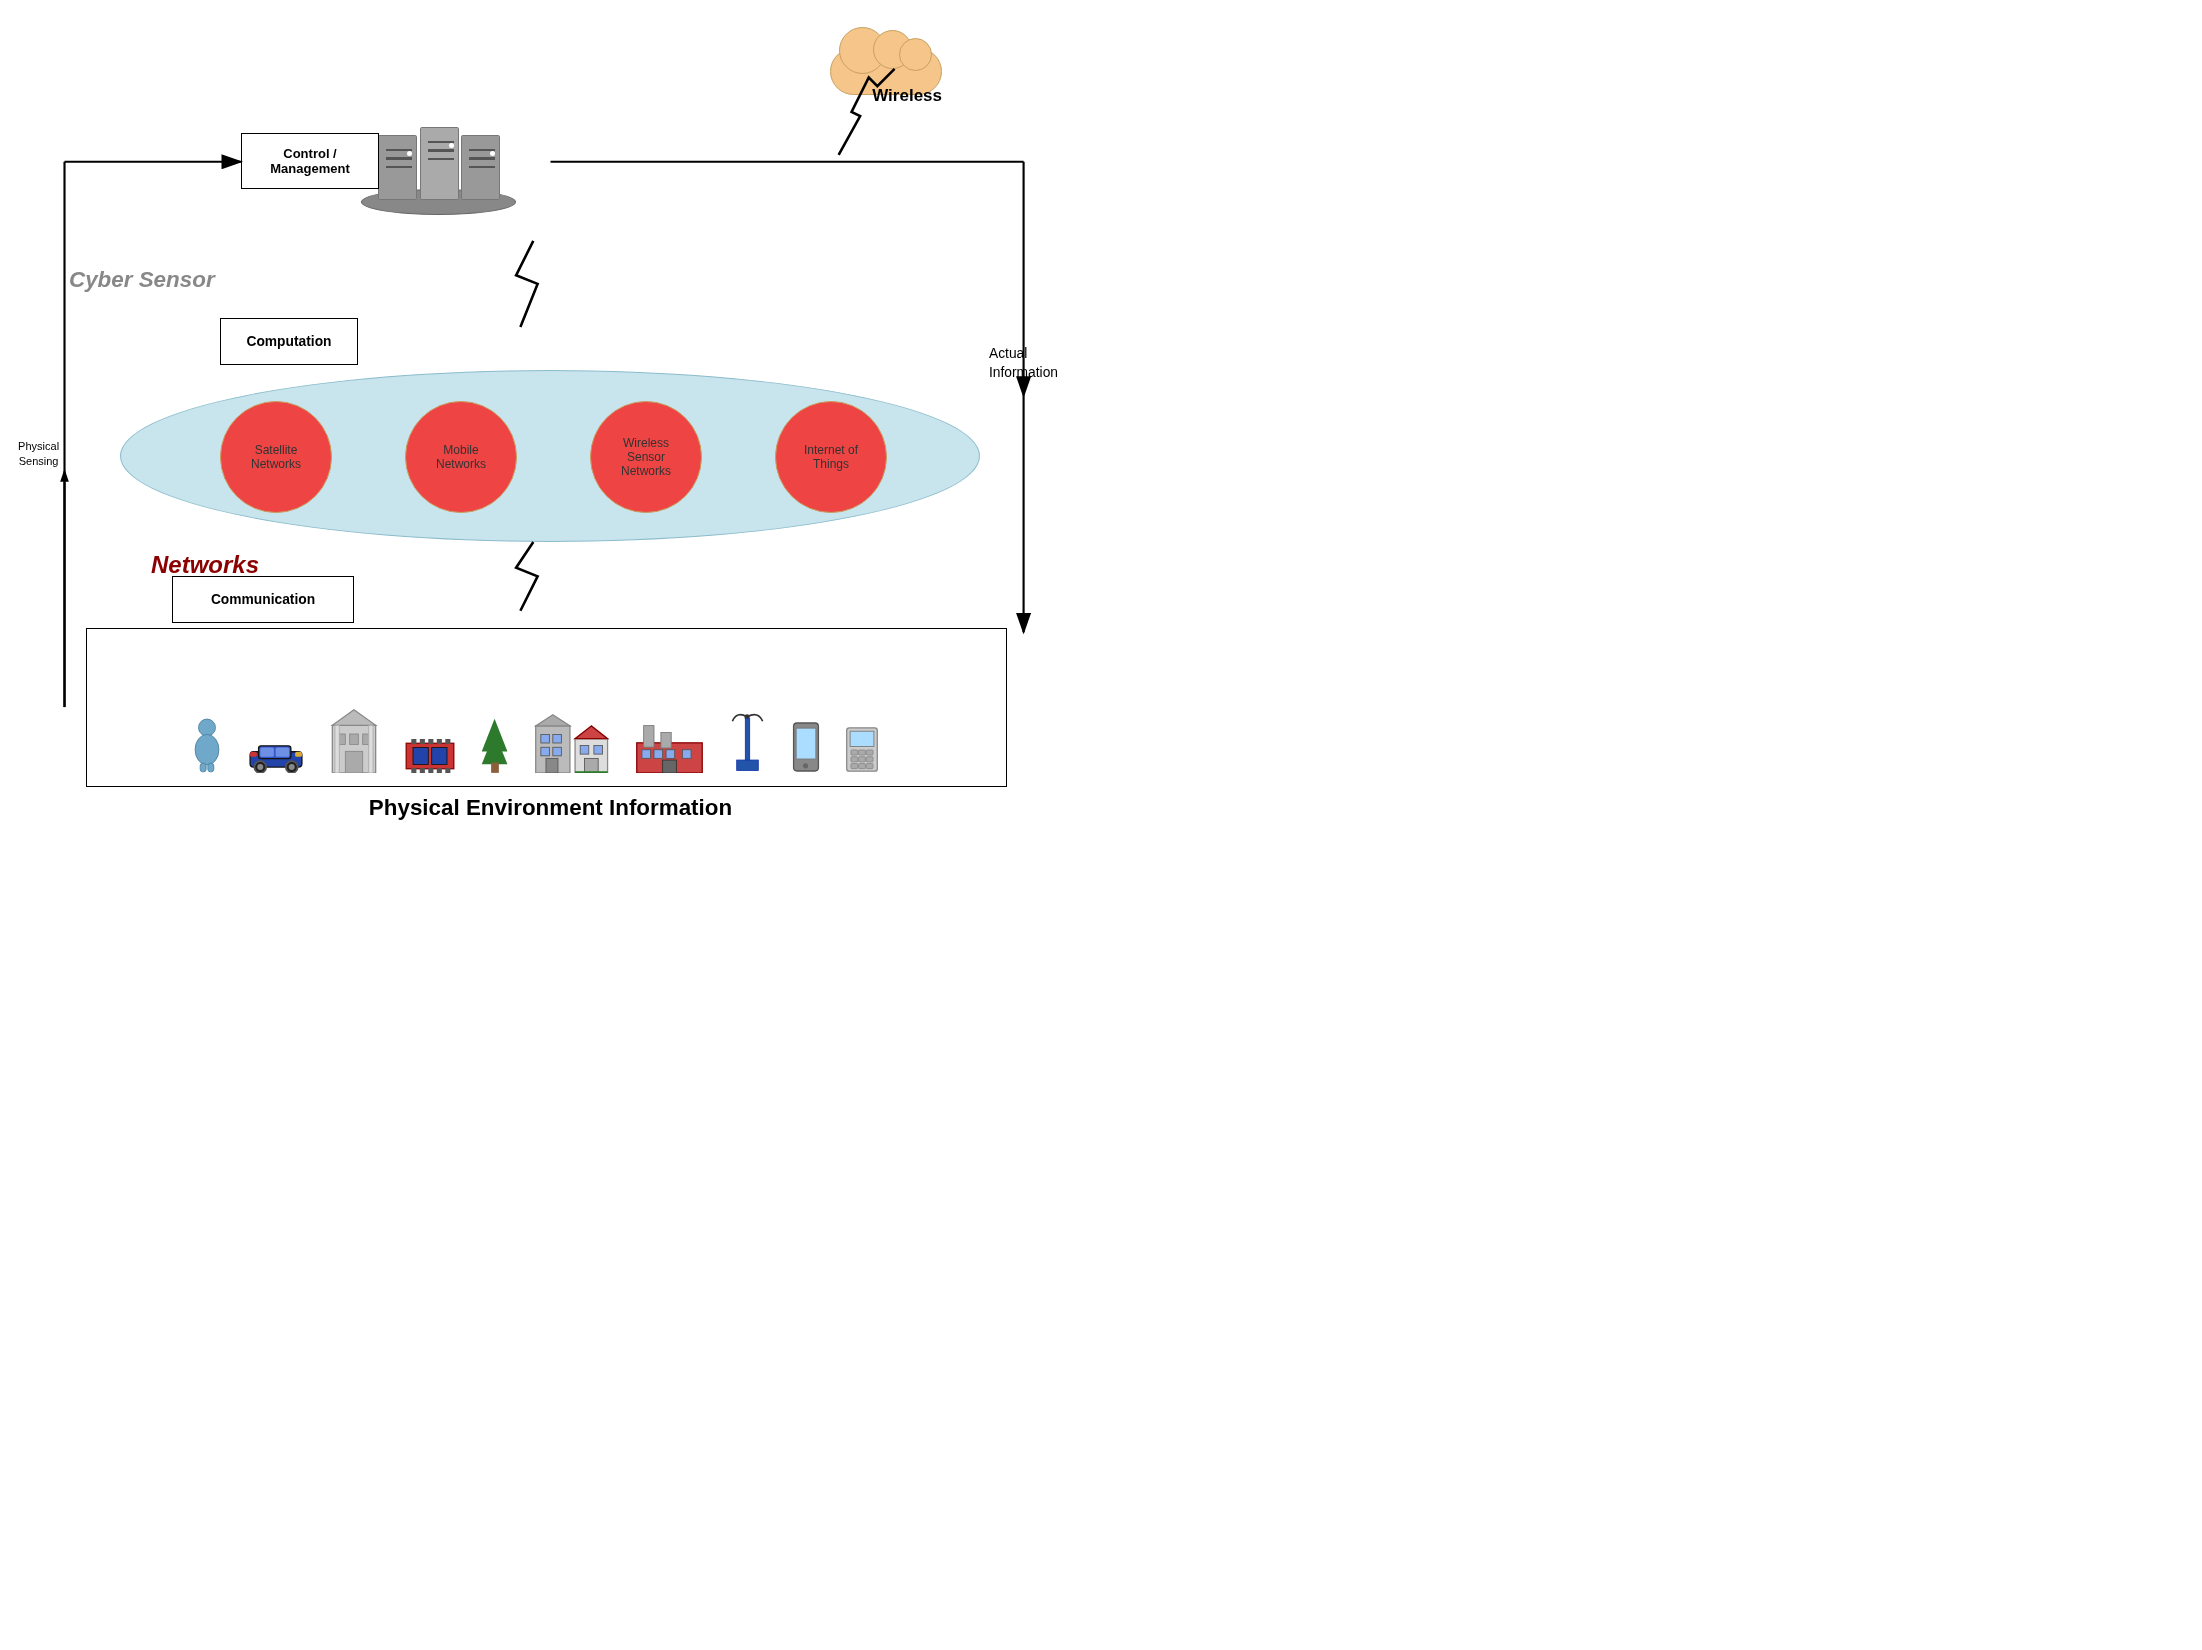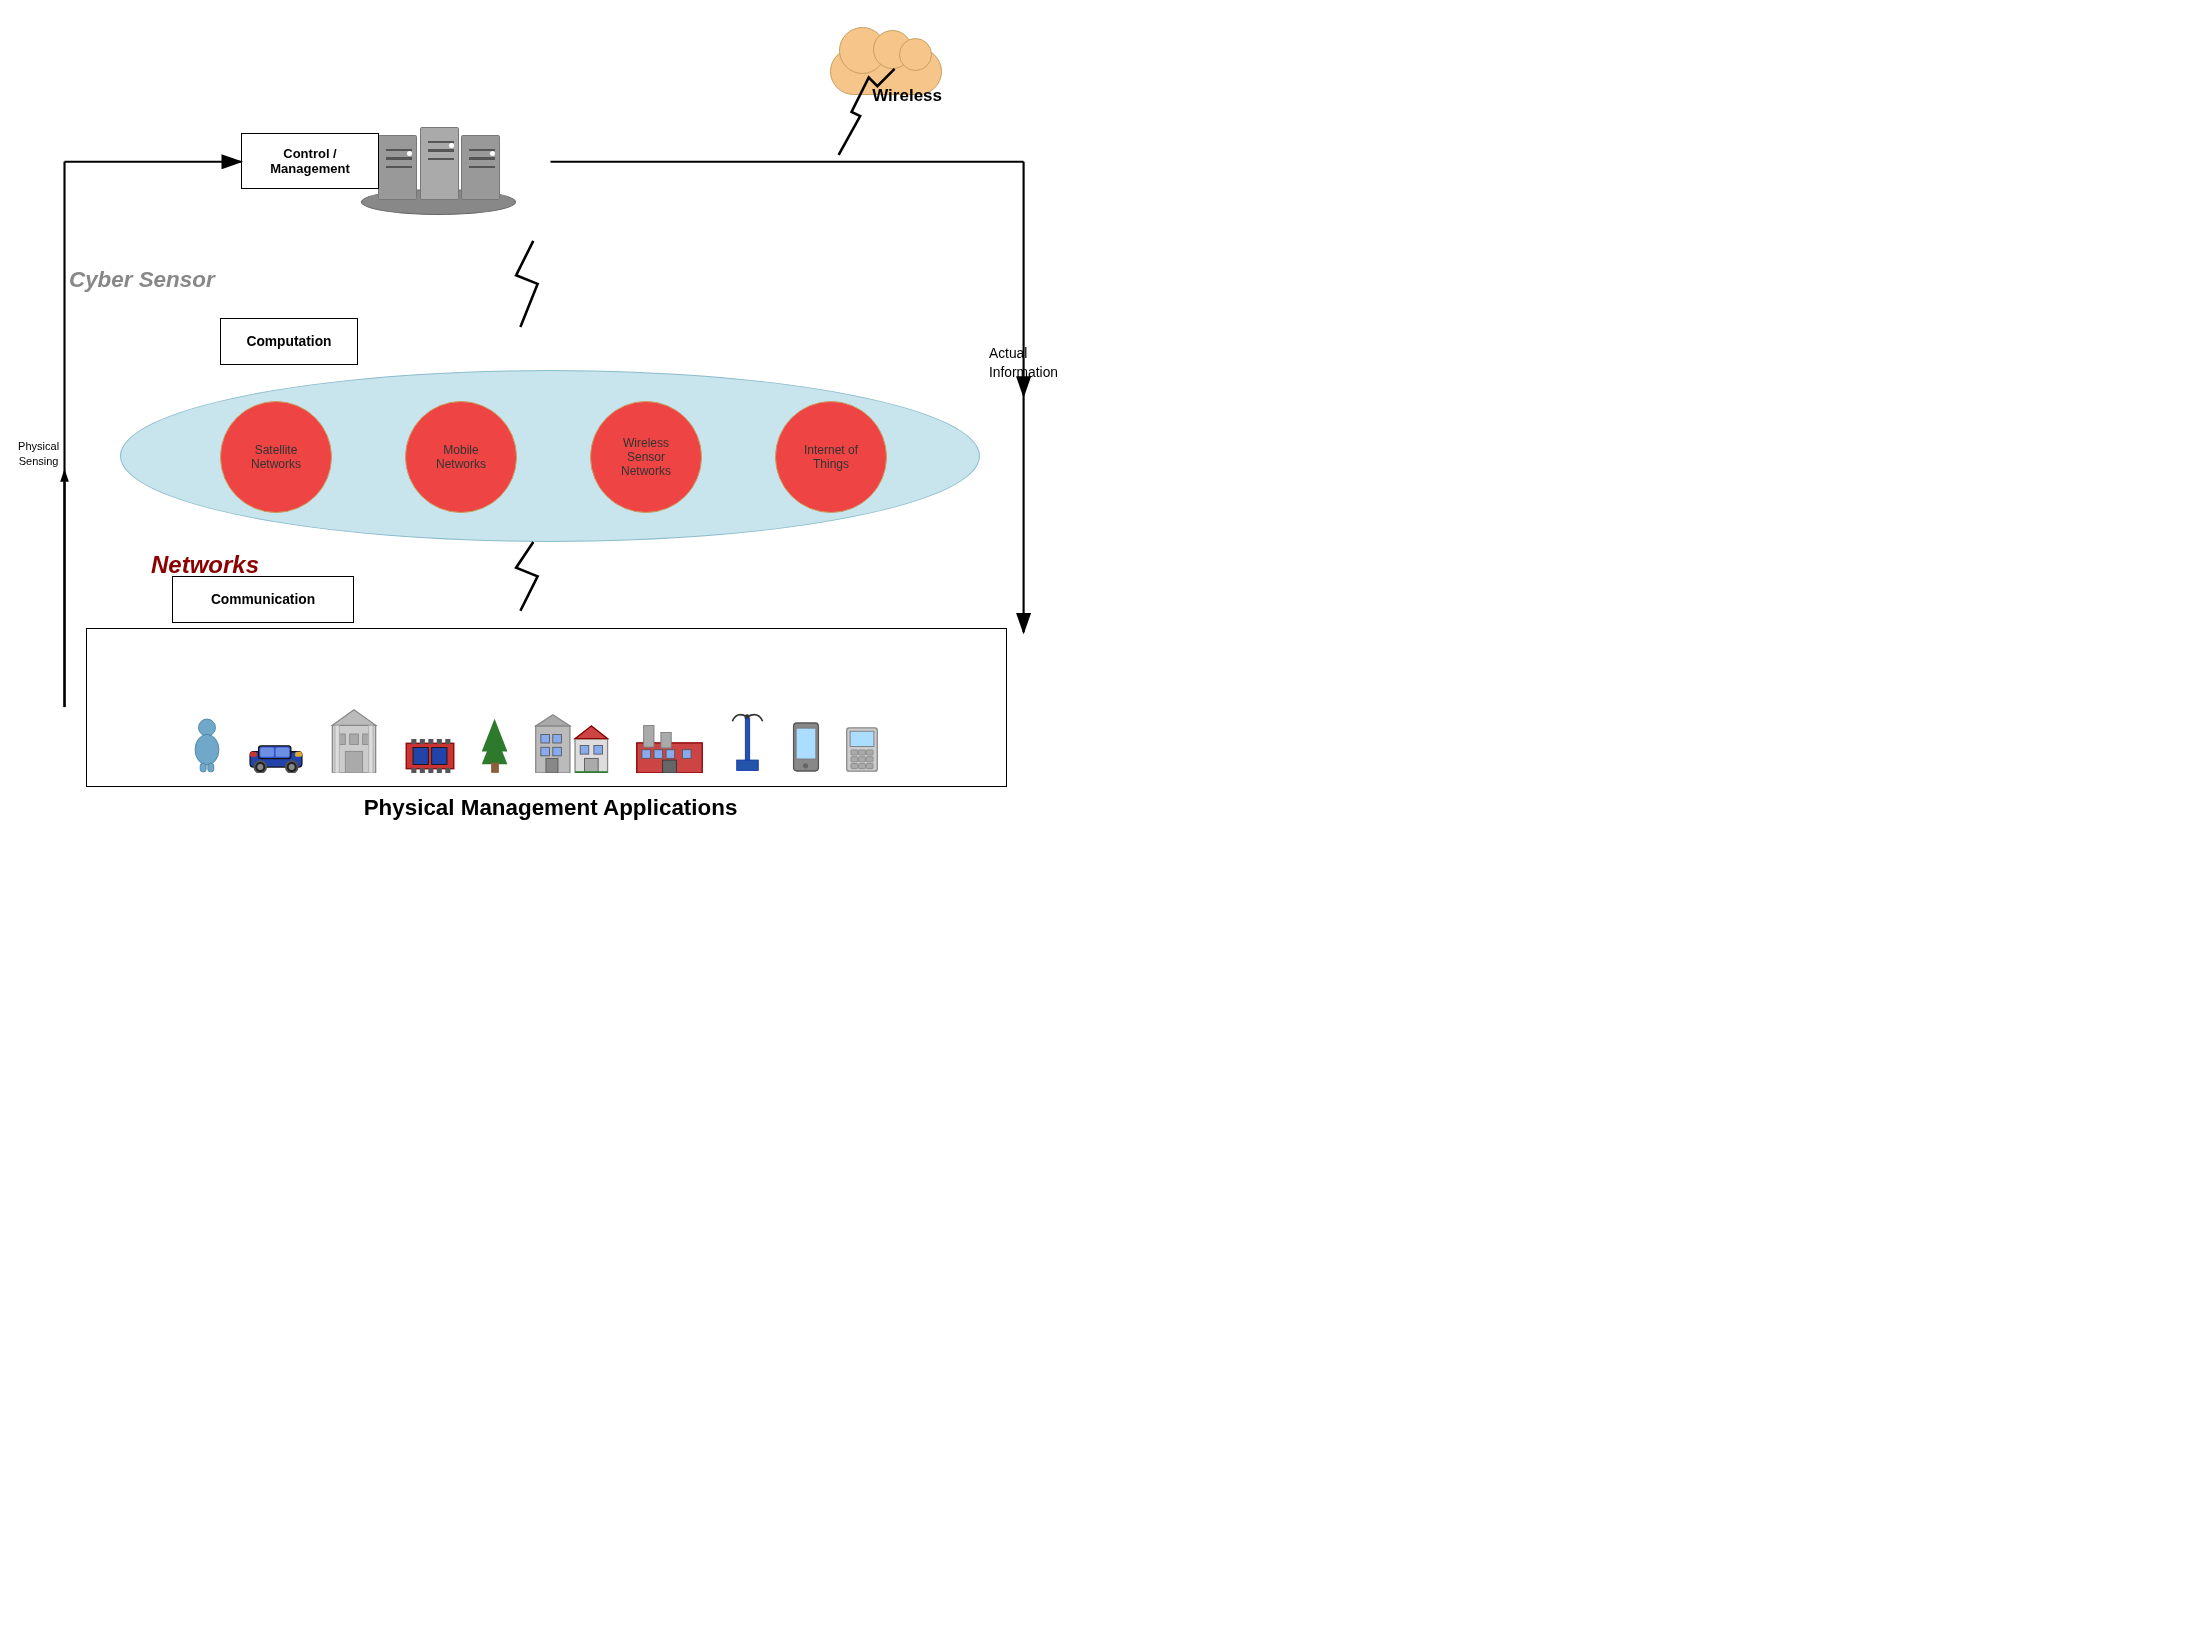--- a/index.html
+++ b/index.html
@@ -493,21 +493,21 @@
         <rect x="25" y="36" width="8" height="6" rx="1" fill="#aaa" stroke="#888" stroke-width="1"></rect>
         <rect x="7" y="44" width="8" height="6" rx="1" fill="#aaa" stroke="#888" stroke-width="1"></rect>
         <rect x="16" y="44" width="8" height="6" rx="1" fill="#aaa" stroke="#888" stroke-width="1"></rect>
         <rect x="25" y="44" width="8" height="6" rx="1" fill="#aaa" stroke="#888" stroke-width="1"></rect>
       </svg>
 
     </div>
   </div>
 
   <div style="position:absolute; bottom:4.3px; left:0; width:1101px; text-align:center;">
-    <span style="font-size:22.4px; font-weight:bold; color:#000;">Physical Management Applications</span>
+    <span style="font-size:22.4px; font-weight:bold; color:#000;">Physical Environment Information</span>
   </div>
 
   <div class="physical-sensing-label">
     <span style="white-space:pre-line;">Physical
 Sensing</span>
   </div>
 
   <div class="actual-info-label">
     <span style="white-space:pre-line;">Actual
 Information</span>

